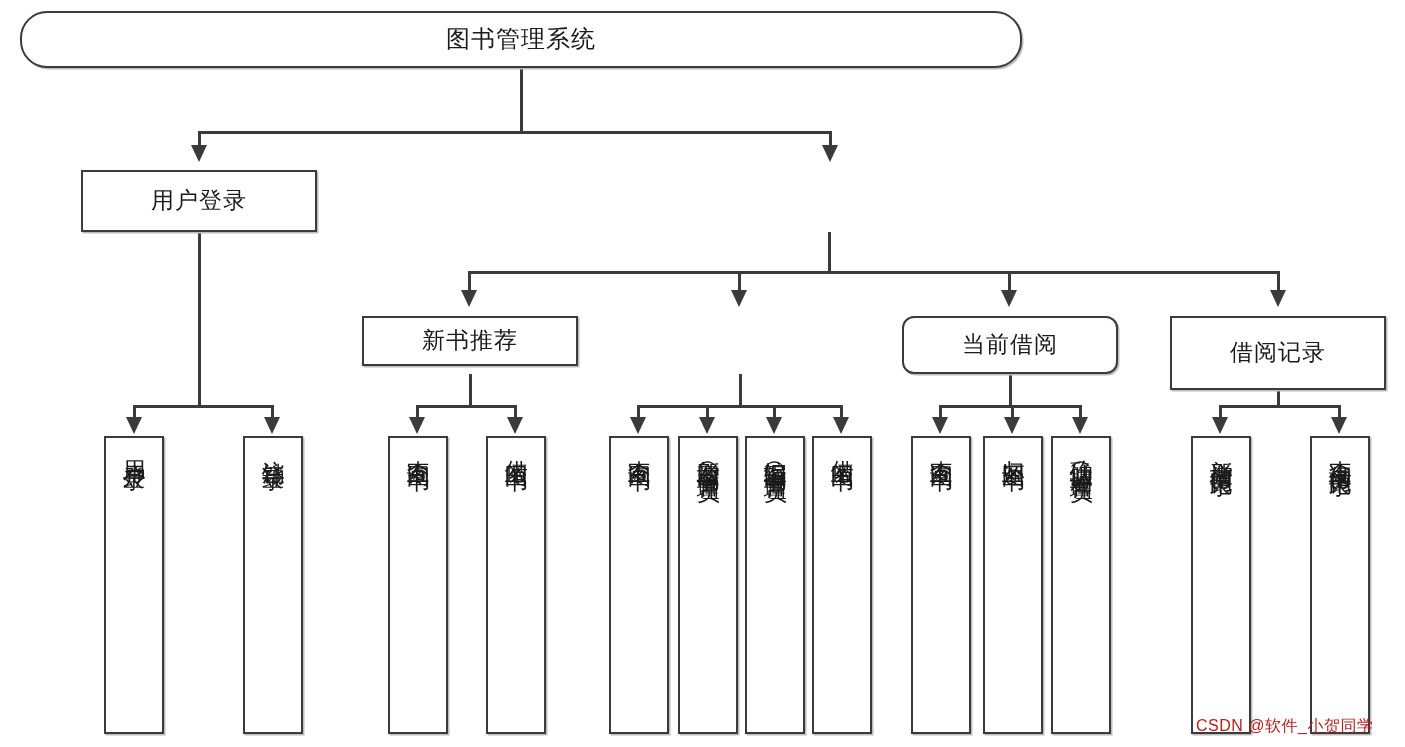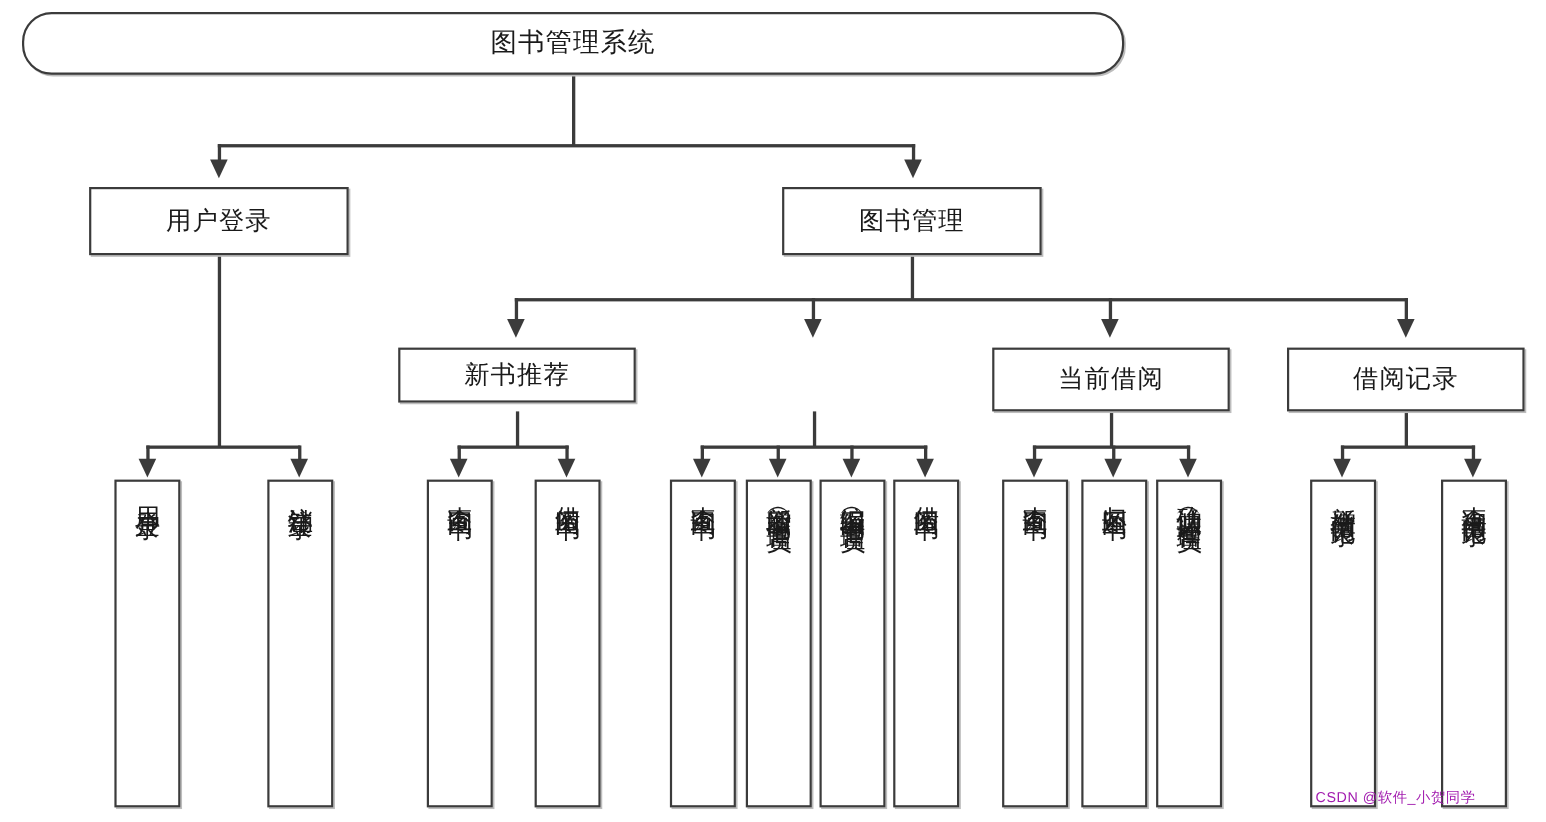--- a/index.html
+++ b/index.html
@@ -59,22 +59,22 @@
   .arrow{
     position:absolute;
     width:0;height:0;
     border-left:8px solid transparent;
     border-right:8px solid transparent;
     border-top:17px solid #3b3b3b;
   }
   
   #watermark{
     position:absolute;
-    font-size:13px;
-    color:#a21caf;
+    font-size:16px;
+    color:#b91c1c;
     white-space:nowrap;
     letter-spacing:.5px;
     pointer-events:none;
   }
 </style>
 </head>
 <body>
 
 <div id="canvas">
 
@@ -137,31 +137,28 @@
   <div class="conn vline" style="left:1338px;top:405px;height:14px;"></div>
   <div class="arrow" style="left:1331px;top:417px;"></div>
 
   <div class="node h root" style="left:20px;top:11px;width:1002px;height:57px;border-radius:27px;">
     <span class="label">图书管理系统</span>
   </div>
 
   <div class="node h" style="left:81px;top:170px;width:236px;height:62px;">
     <span class="label">用户登录</span>
   </div>
-  <div class="node h" style="left:711px;top:170px;width:236px;height:62px;">
-    <span class="label">图书管理</span>
-  </div>
 
   <div class="node h" style="left:362px;top:316px;width:216px;height:50px;">
     <span class="label">新书推荐</span>
   </div>
-  <div class="node h" style="left:902px;top:316px;width:216px;height:58px;">
+  <div class="node h" style="left:902px;top:316px;width:216px;height:58px;border-radius:12px;">
     <span class="label">当前借阅</span>
   </div>
-  <div class="node h" style="left:1170px;top:316px;width:216px;height:58px;">
+  <div class="node h" style="left:1170px;top:316px;width:216px;height:74px;">
     <span class="label">借阅记录</span>
   </div>
 
   <div class="node v" style="left:104px;top:436px;width:60px;height:298px;">
     <span class="label">用户登录</span>
   </div>
   <div class="node v" style="left:243px;top:436px;width:60px;height:298px;">
     <span class="label">注销登录</span>
   </div>
   <div class="node v" style="left:388px;top:436px;width:60px;height:298px;">

